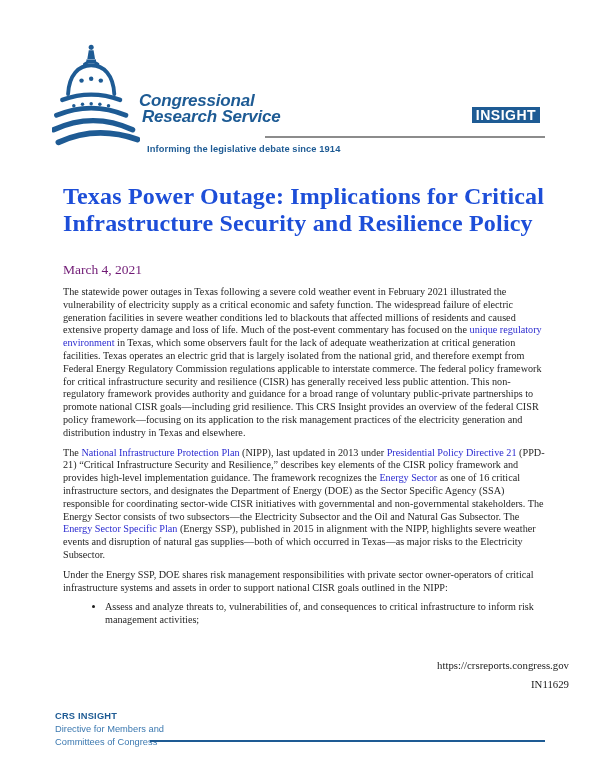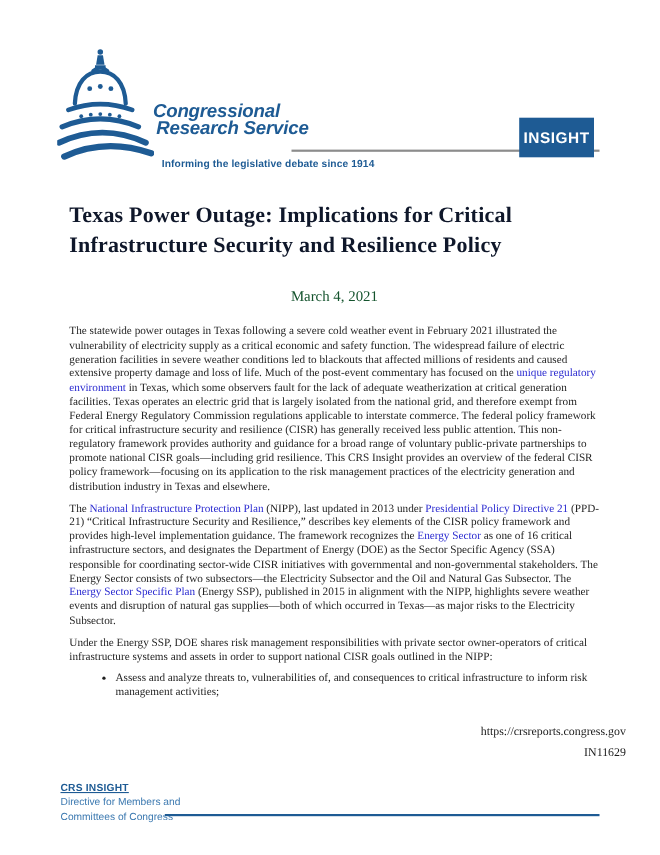--- a/index.html
+++ b/index.html
@@ -16,48 +16,48 @@
     color:#1e5b94; font-size:17px; line-height:15.5px; letter-spacing:-0.2px;
   }
   .logo-name .l2 { display:block; margin-left:3px; }
   .tagline {
     position:absolute; left:147px; top:144px;
     font-family:Liberation Sans, sans-serif; font-weight:bold;
     color:#1e5b94; font-size:9.3px; letter-spacing:0.1px;
   }
   .header-rule { position:absolute; left:265px; top:136px; width:280px; height:2px; background:#8c8c8c; }
   .badge {
-    position:absolute; left:472px; top:107px; width:68px; height:36px;
+    position:absolute; left:472px; top:107px; width:68px; height:16px;
     background:#1e5b94; color:#ffffff; font-family:"Liberation Sans", sans-serif;
     font-weight:bold; font-size:14px; letter-spacing:0.5px;
     display:flex; align-items:center; justify-content:center;
   }
   
   .content { position:absolute; left:63px; top:183px; width:482px; }
   .title {
-    margin:0; font-size:20px; line-height:27px; font-weight:bold;
-    color:#0f172a; letter-spacing:0.2px;
+    margin:0; font-size:24px; line-height:27px; font-weight:bold;
+    color:#1d4ed8; letter-spacing:0.2px;
   }
-  .date { margin-top:25px; font-size:13.5px; color:#14532d;text-align:center; }
-  .body-copy { margin-top:18px; font-size:10.2px; line-height:12.8px; color:#1f1f1f; }
+  .date { margin-top:25px; font-size:13.5px; color:#701a75; }
+  .body-copy { margin-top:8px; font-size:10.2px; line-height:12.8px; color:#1f1f1f; }
   .body-copy p { margin:0 0 7px 0; }
   a.doc-link { color:#2b2bd0; text-decoration:none; cursor:pointer; }
   ul.point-list { margin:6px 0 0 0; padding-left:42px; }
   ul.point-list li { margin:0; }
   
   .footer-right {
     position:absolute; right:55px; top:656px; text-align:right;
     font-size:10.8px; line-height:18.5px; color:#1b1b1b;
   }
   .footer-org { font-weight:bold; }
   .footnote {
     position:absolute; left:55px; top:710px;
     font-family:"Liberation Sans", sans-serif; font-size:9.3px; line-height:13.2px;
   }
-  .footnote-brand { font-weight:bold; color:#1e5b94; letter-spacing:0.2px;text-decoration:underline; }
+  .footnote-brand { font-weight:bold; color:#1e5b94; letter-spacing:0.2px; }
   .footnote-line { color:#3c79b0; }
   .footnote-rule { position:absolute; left:150px; top:740px; width:395px; height:1.5px; background:#1e5b94; }
 </style>
 </head>
 <body>
 
 <div class="page">
 
   <svg class="logo-art" viewBox="0 0 90 110" aria-hidden="true">
     <g fill="#1e5b94" stroke="none">

